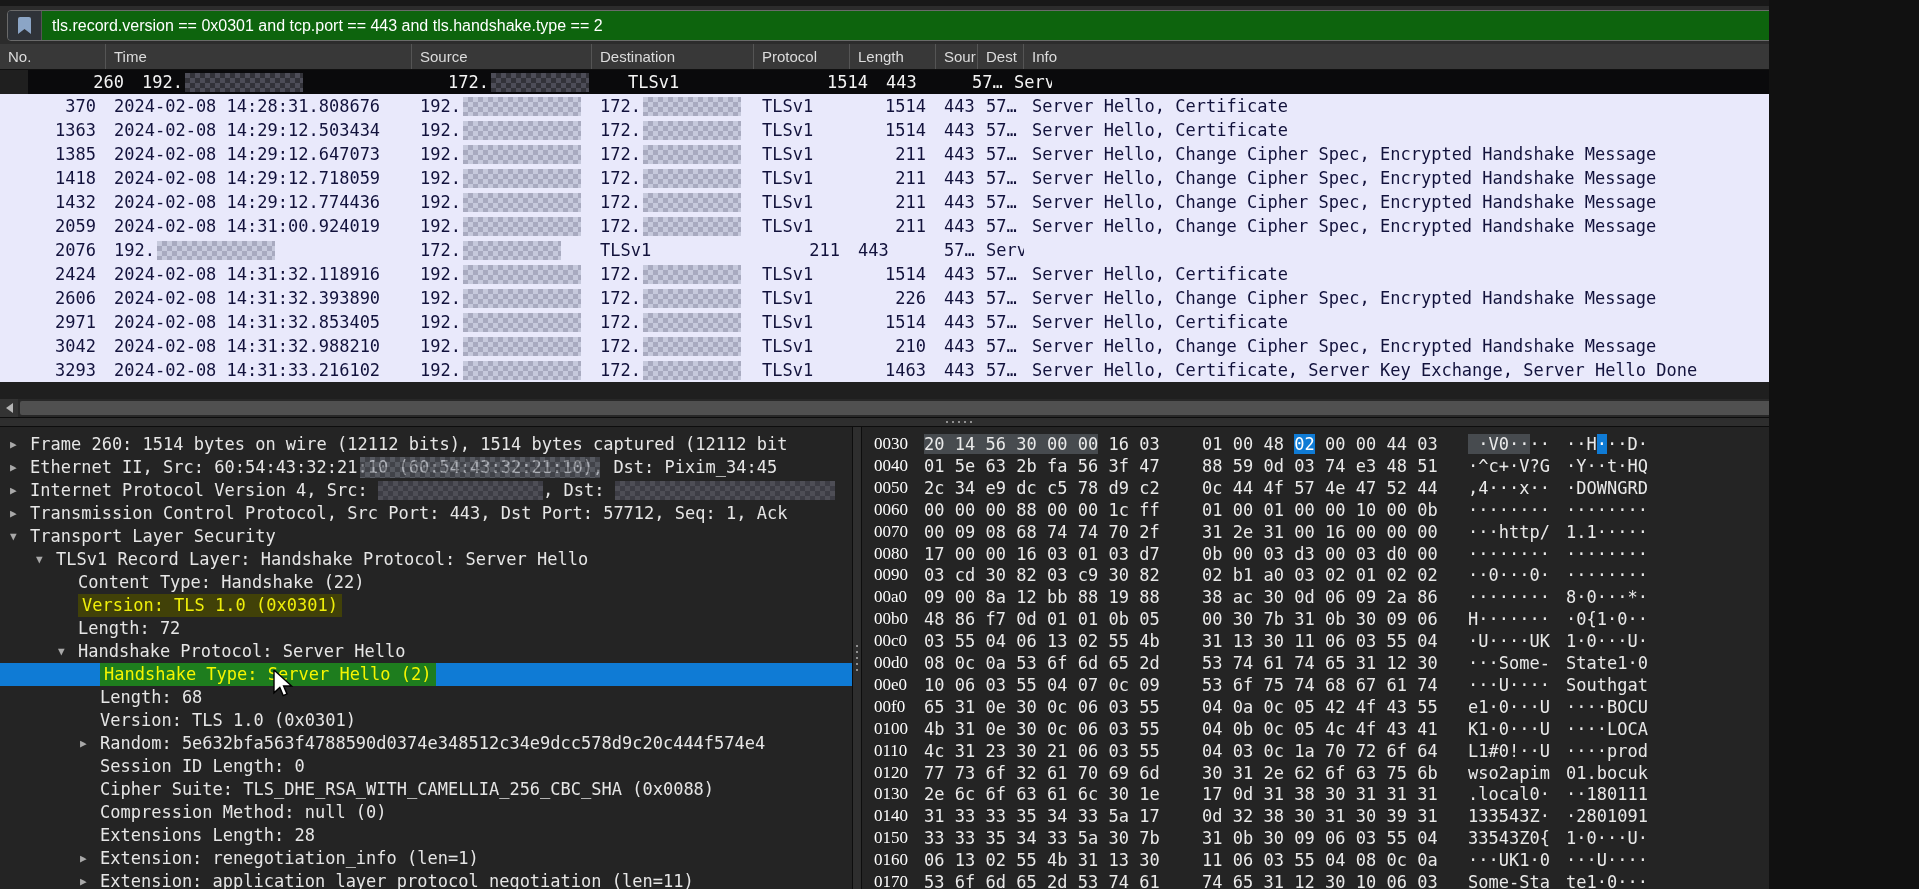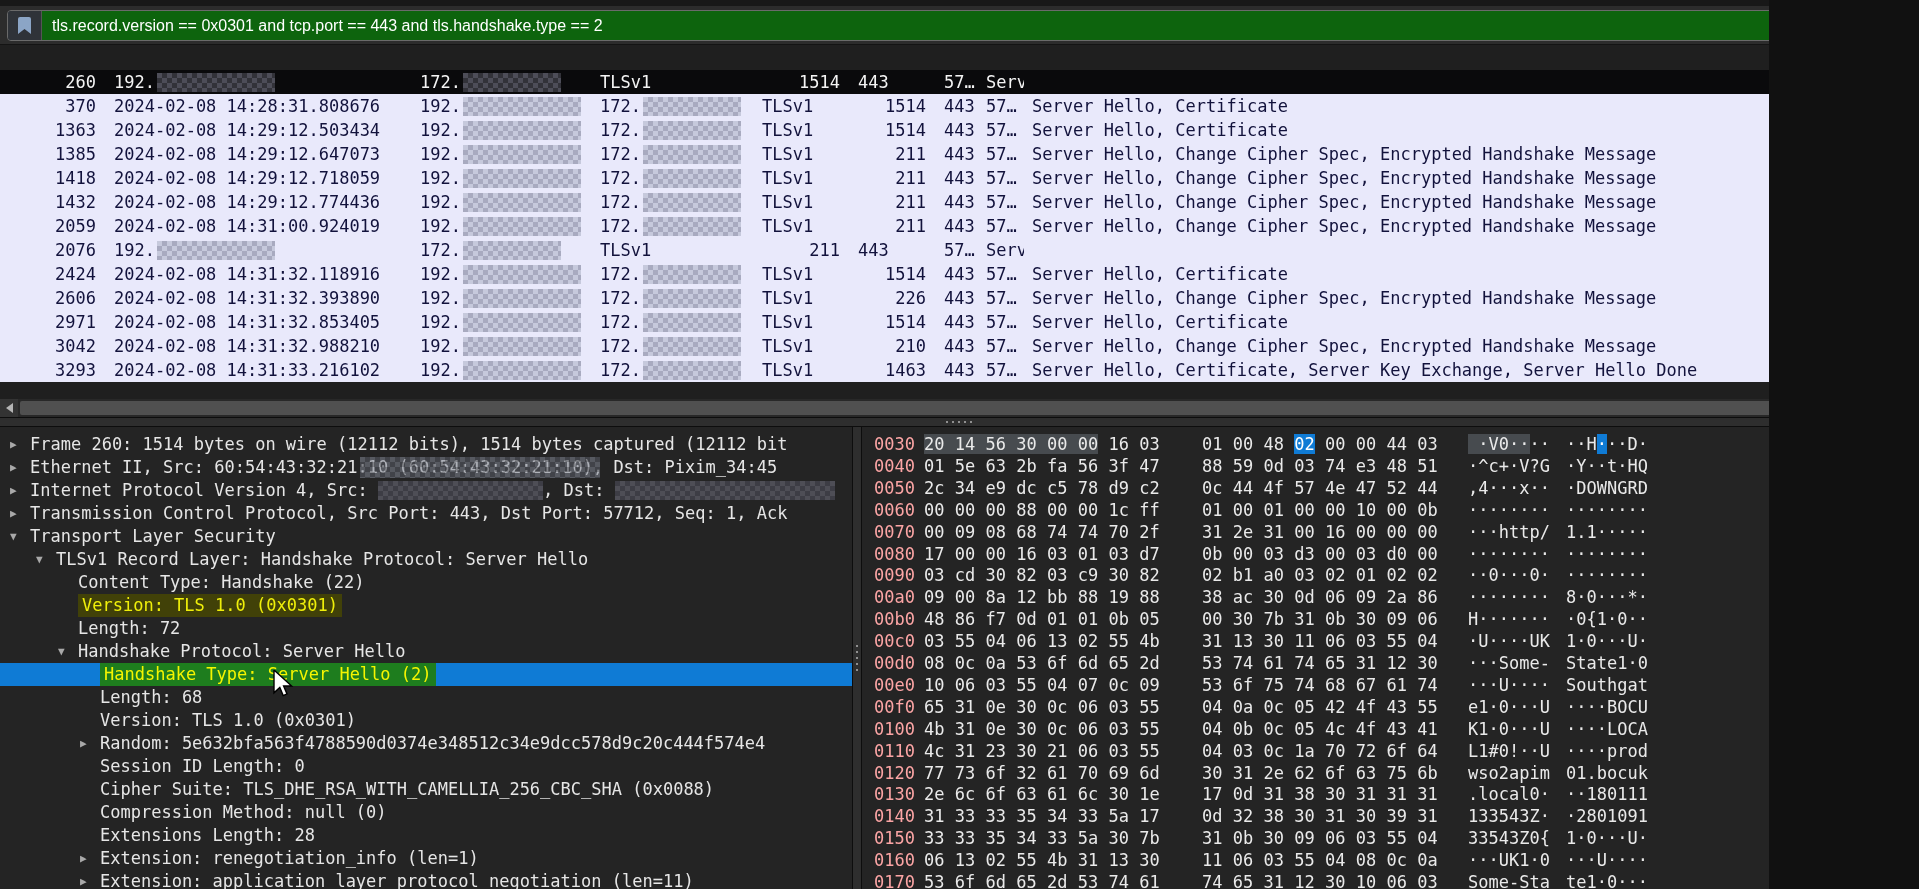--- a/index.html
+++ b/index.html
@@ -74,21 +74,21 @@
       background-color:#3d3d45;
       background-image:linear-gradient(45deg,rgba(255,255,255,.09) 25%,transparent 25%,transparent 75%,rgba(255,255,255,.09) 75%),
                        linear-gradient(45deg,rgba(255,255,255,.09) 25%,transparent 25%,transparent 75%,rgba(255,255,255,.09) 75%);
       background-size:10px 10px;background-position:0 0,5px 5px;}
   .oblur{position:absolute;top:1px;height:21px;background-color:rgba(130,134,148,.55);
       background-image:linear-gradient(45deg,rgba(0,0,0,.25) 25%,transparent 25%,transparent 75%,rgba(0,0,0,.25) 75%),
                        linear-gradient(45deg,rgba(0,0,0,.25) 25%,transparent 25%,transparent 75%,rgba(0,0,0,.25) 75%);
       background-size:10px 10px;background-position:0 0,5px 5px;}
   .hexpane{position:absolute;left:862px;top:0;width:1037px;height:462px;overflow:hidden;}
   .hexrow{position:absolute;height:22px;font-family:"DejaVu Sans Mono",monospace;font-size:17px;line-height:22px;color:#eaeaea;white-space:pre;}
-  .hexrow .off{position:absolute;left:12px;color:#fca5a5;}
+  .hexrow .off{position:absolute;left:12px;color:#ffffff;font-family:Liberation Serif, serif;}
   .hexrow .h1{position:absolute;left:62px;}
   .hexrow .h2{position:absolute;left:340px;}
   .hexrow .a1{position:absolute;left:606px;}
   .hexrow .a2{position:absolute;left:704px;}
   .fld{background:#474b4f;}
   .selb{background:var(--selection-blue,#0f7bd5);color:#fff;}
   .vsb.hex{left:1899px;top:0;height:462px;}
   
   .cursor{position:absolute;left:272px;top:670px;z-index:40;pointer-events:none;}
 </style>
@@ -116,23 +116,34 @@
       </button>
       <button class="caret-btn">
         <span>▼</span>
       </button>
     </div>
     <button class="add-btn">
       <span>+</span>
     </button>
   </div>
 
+  <div class="phead" id="phead" style="grid-template-columns: 106px 306px 180px 162px 96px 86px 42px 46px 1fr;">
+      <div class="hcell">No.</div>
+      <div class="hcell">Time</div>
+      <div class="hcell">Source</div>
+      <div class="hcell">Destination</div>
+      <div class="hcell">Protocol</div>
+      <div class="hcell">Length</div>
+      <div class="hcell">Sour</div>
+      <div class="hcell">Dest</div>
+      <div class="hcell">Info</div>
+    </div>
   <div class="headpad"></div>
   <div class="prows" id="prows">
-      <div class="prow sel" style="grid-template-columns: 106px 306px 180px 162px 96px 86px 42px 46px 1fr;">
+      <div class="prow sel" style="grid-template-columns: 106px 306px 180px 162px 96px 86px 42px 46px 1fr; margin-left: 28px;">
         <div class="pc r">260</div>
         <div class="pc">192.<span class="mosaic" style="width: 118px;"></span></div>
         <div class="pc">172.<span class="mosaic" style="width: 98px;"></span></div>
         <div class="pc">TLSv1</div>
         <div class="pc r">1514</div>
         <div class="pc">443</div>
         <div class="pc">57…</div>
         <div class="pc">Server Hello, Certificate</div>
       </div>
       <div class="prow" style="grid-template-columns: 106px 306px 180px 162px 96px 86px 42px 46px 1fr;">

